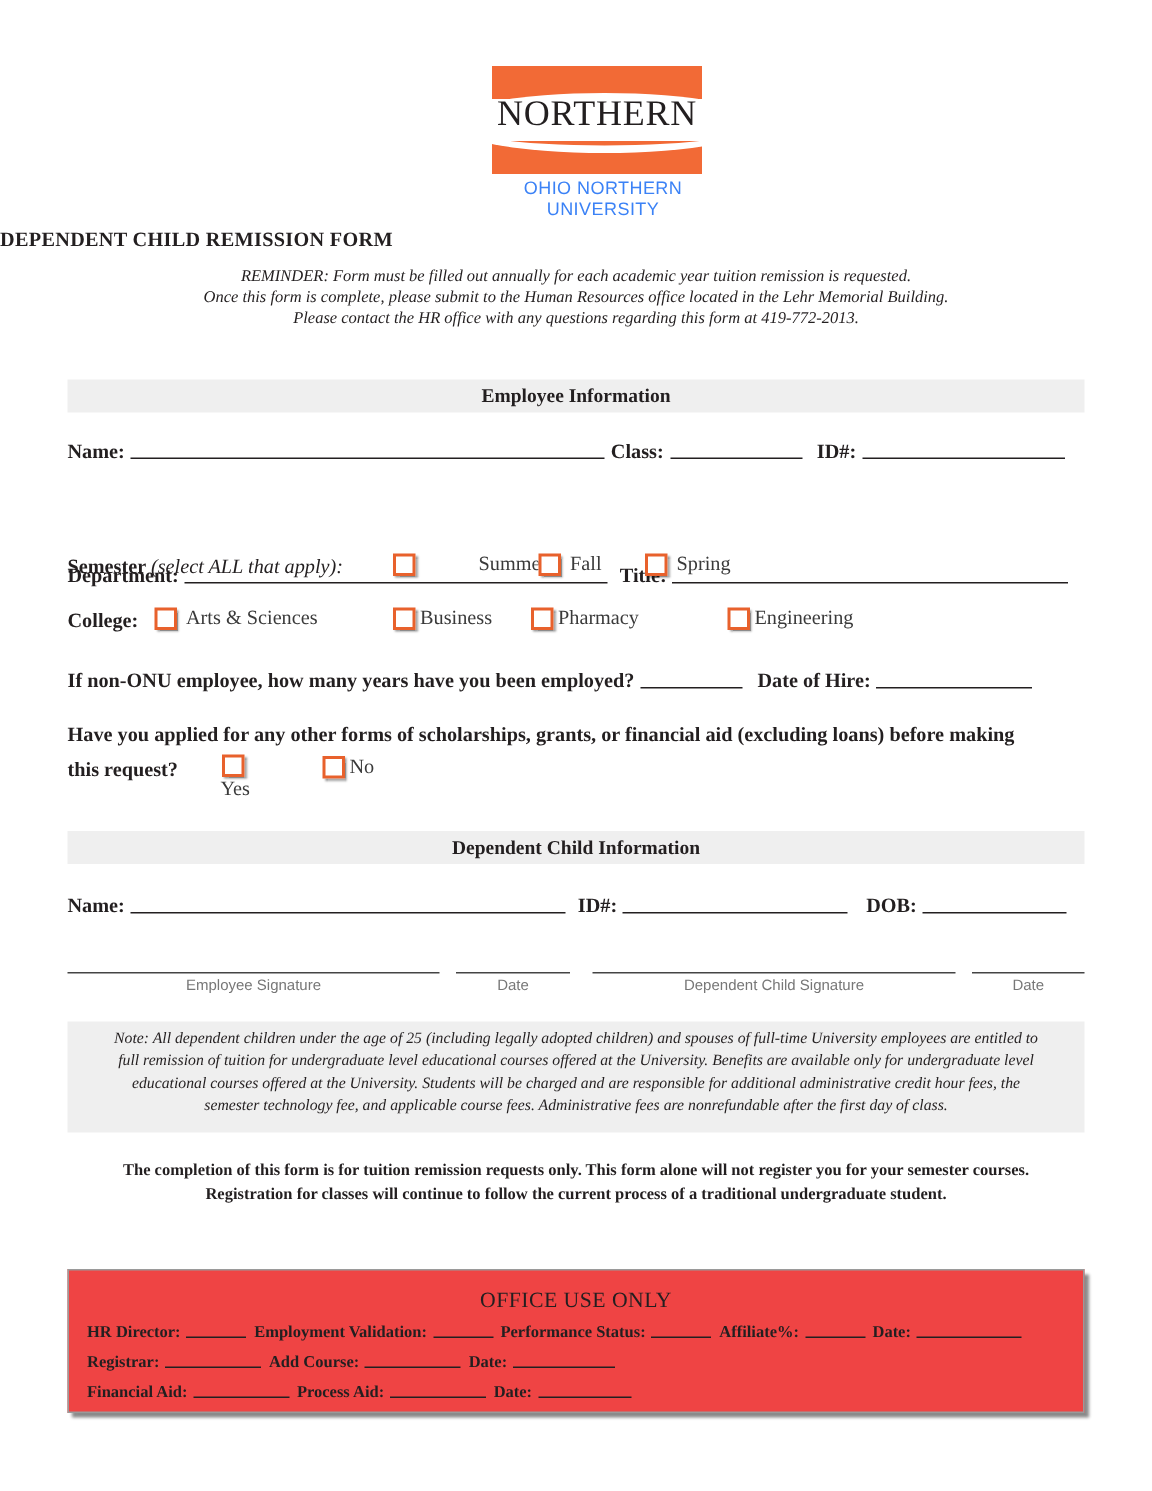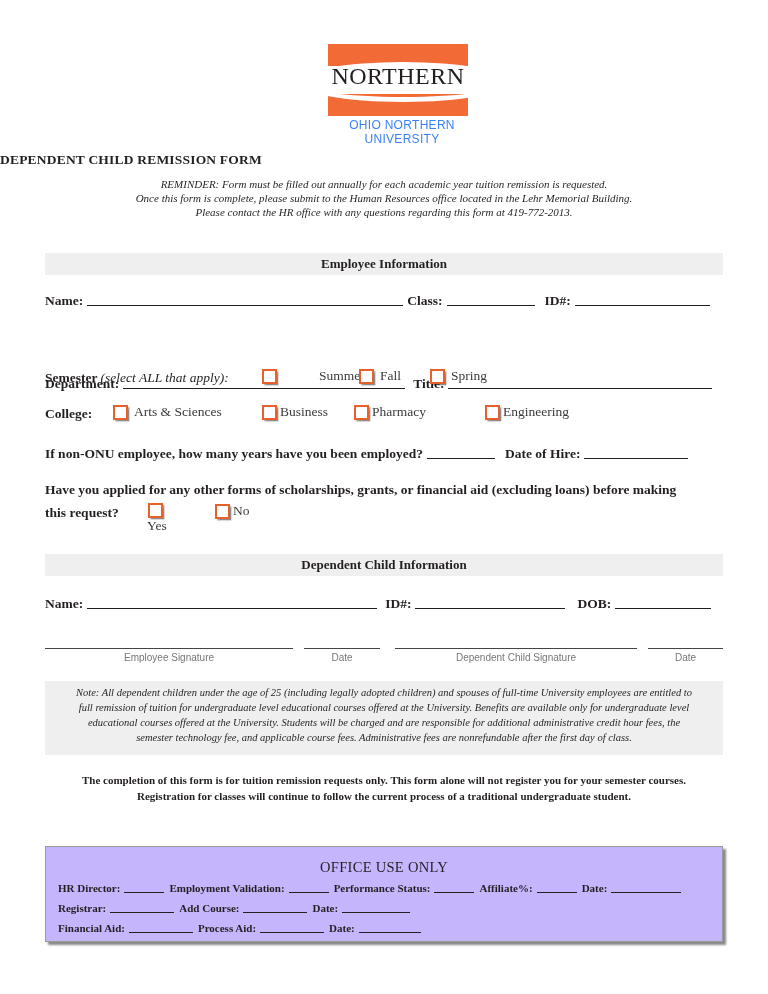--- a/index.html
+++ b/index.html
@@ -28,21 +28,21 @@
   .opt { position: absolute; top: 0; display: flex; align-items: center; white-space: nowrap; }
   .checkbox { width: 15px; height: 15px; border: 2.5px solid #e8612c; background: #fff; box-shadow: 1.5px 1.5px 1.5px rgba(0,0,0,0.45); margin-right: 6px; }
   .opt-label { font-size: 13.5px; color: #3a3a3a; }
 
   .sig-line { position: absolute; top: 648px; height: 1px; border-bottom: 1px solid #444; }
   .sig-label { position: absolute; top: 652px; font-family: "Liberation Sans", sans-serif; font-size: 10px; color: #777; text-align: center; }
 
   .note { position: absolute; left: 45px; top: 681px; width: 678px; height: 74px; background: #efefef; text-align: center; font-style: italic; font-size: 10.5px; line-height: 15px; padding-top: 4px; }
   .completion { position: absolute; left: 45px; top: 772px; width: 678px; text-align: center; font-size: 11px; line-height: 16px; font-weight: bold; }
 
-  .office { position: absolute; left: 45px; top: 846px; width: 678px; height: 96px; background: #c4b5fd; border: 1px solid #9a9a9a; box-shadow: 3px 3px 2px #8a8a8a; }
+  .office { position: absolute; left: 45px; top: 846px; width: 678px; height: 96px; background: #ef4444; border: 1px solid #9a9a9a; box-shadow: 3px 3px 2px #8a8a8a; }
   .office-title { position: absolute; top: 12px; left: 0; width: 100%; text-align: center; font-size: 14.5px; font-weight: normal; letter-spacing: 0.3px; }
   .orow { position: absolute; left: 12px; font-size: 11px; font-weight: bold; white-space: nowrap; display: flex; align-items: baseline; }
   .orow .line { border-bottom: 1px solid #231f20; margin: 0 5px 0 4px; }
 </style>
 </head>
 <body>
 
 <div class="logo">
   <div class="logo-block">
     <div class="logo-swoosh"></div>
@@ -88,21 +88,21 @@
     <span class="opt-label">Fall</span>
   </div>
   <div class="opt" style="left:385px;">
     <span class="checkbox"></span>
     <span class="opt-label">Spring</span>
   </div>
 </div>
 
 <div class="cb-row" style="top:404px; width:678px;">
   <span class="lbl" style="left:0;">College:</span>
-  <div class="opt" style="left:68px;">
+  <div class="opt" style="left:58px;">
     <span class="checkbox"></span>
     <span class="opt-label">Arts &amp; Sciences</span>
   </div>
   <div class="opt" style="left:217px;">
     <span class="checkbox" style="margin-right:3px;"></span>
     <span class="opt-label">Business</span>
   </div>
   <div class="opt" style="left:309px;">
     <span class="checkbox" style="margin-right:3px;"></span>
     <span class="opt-label">Pharmacy</span>

